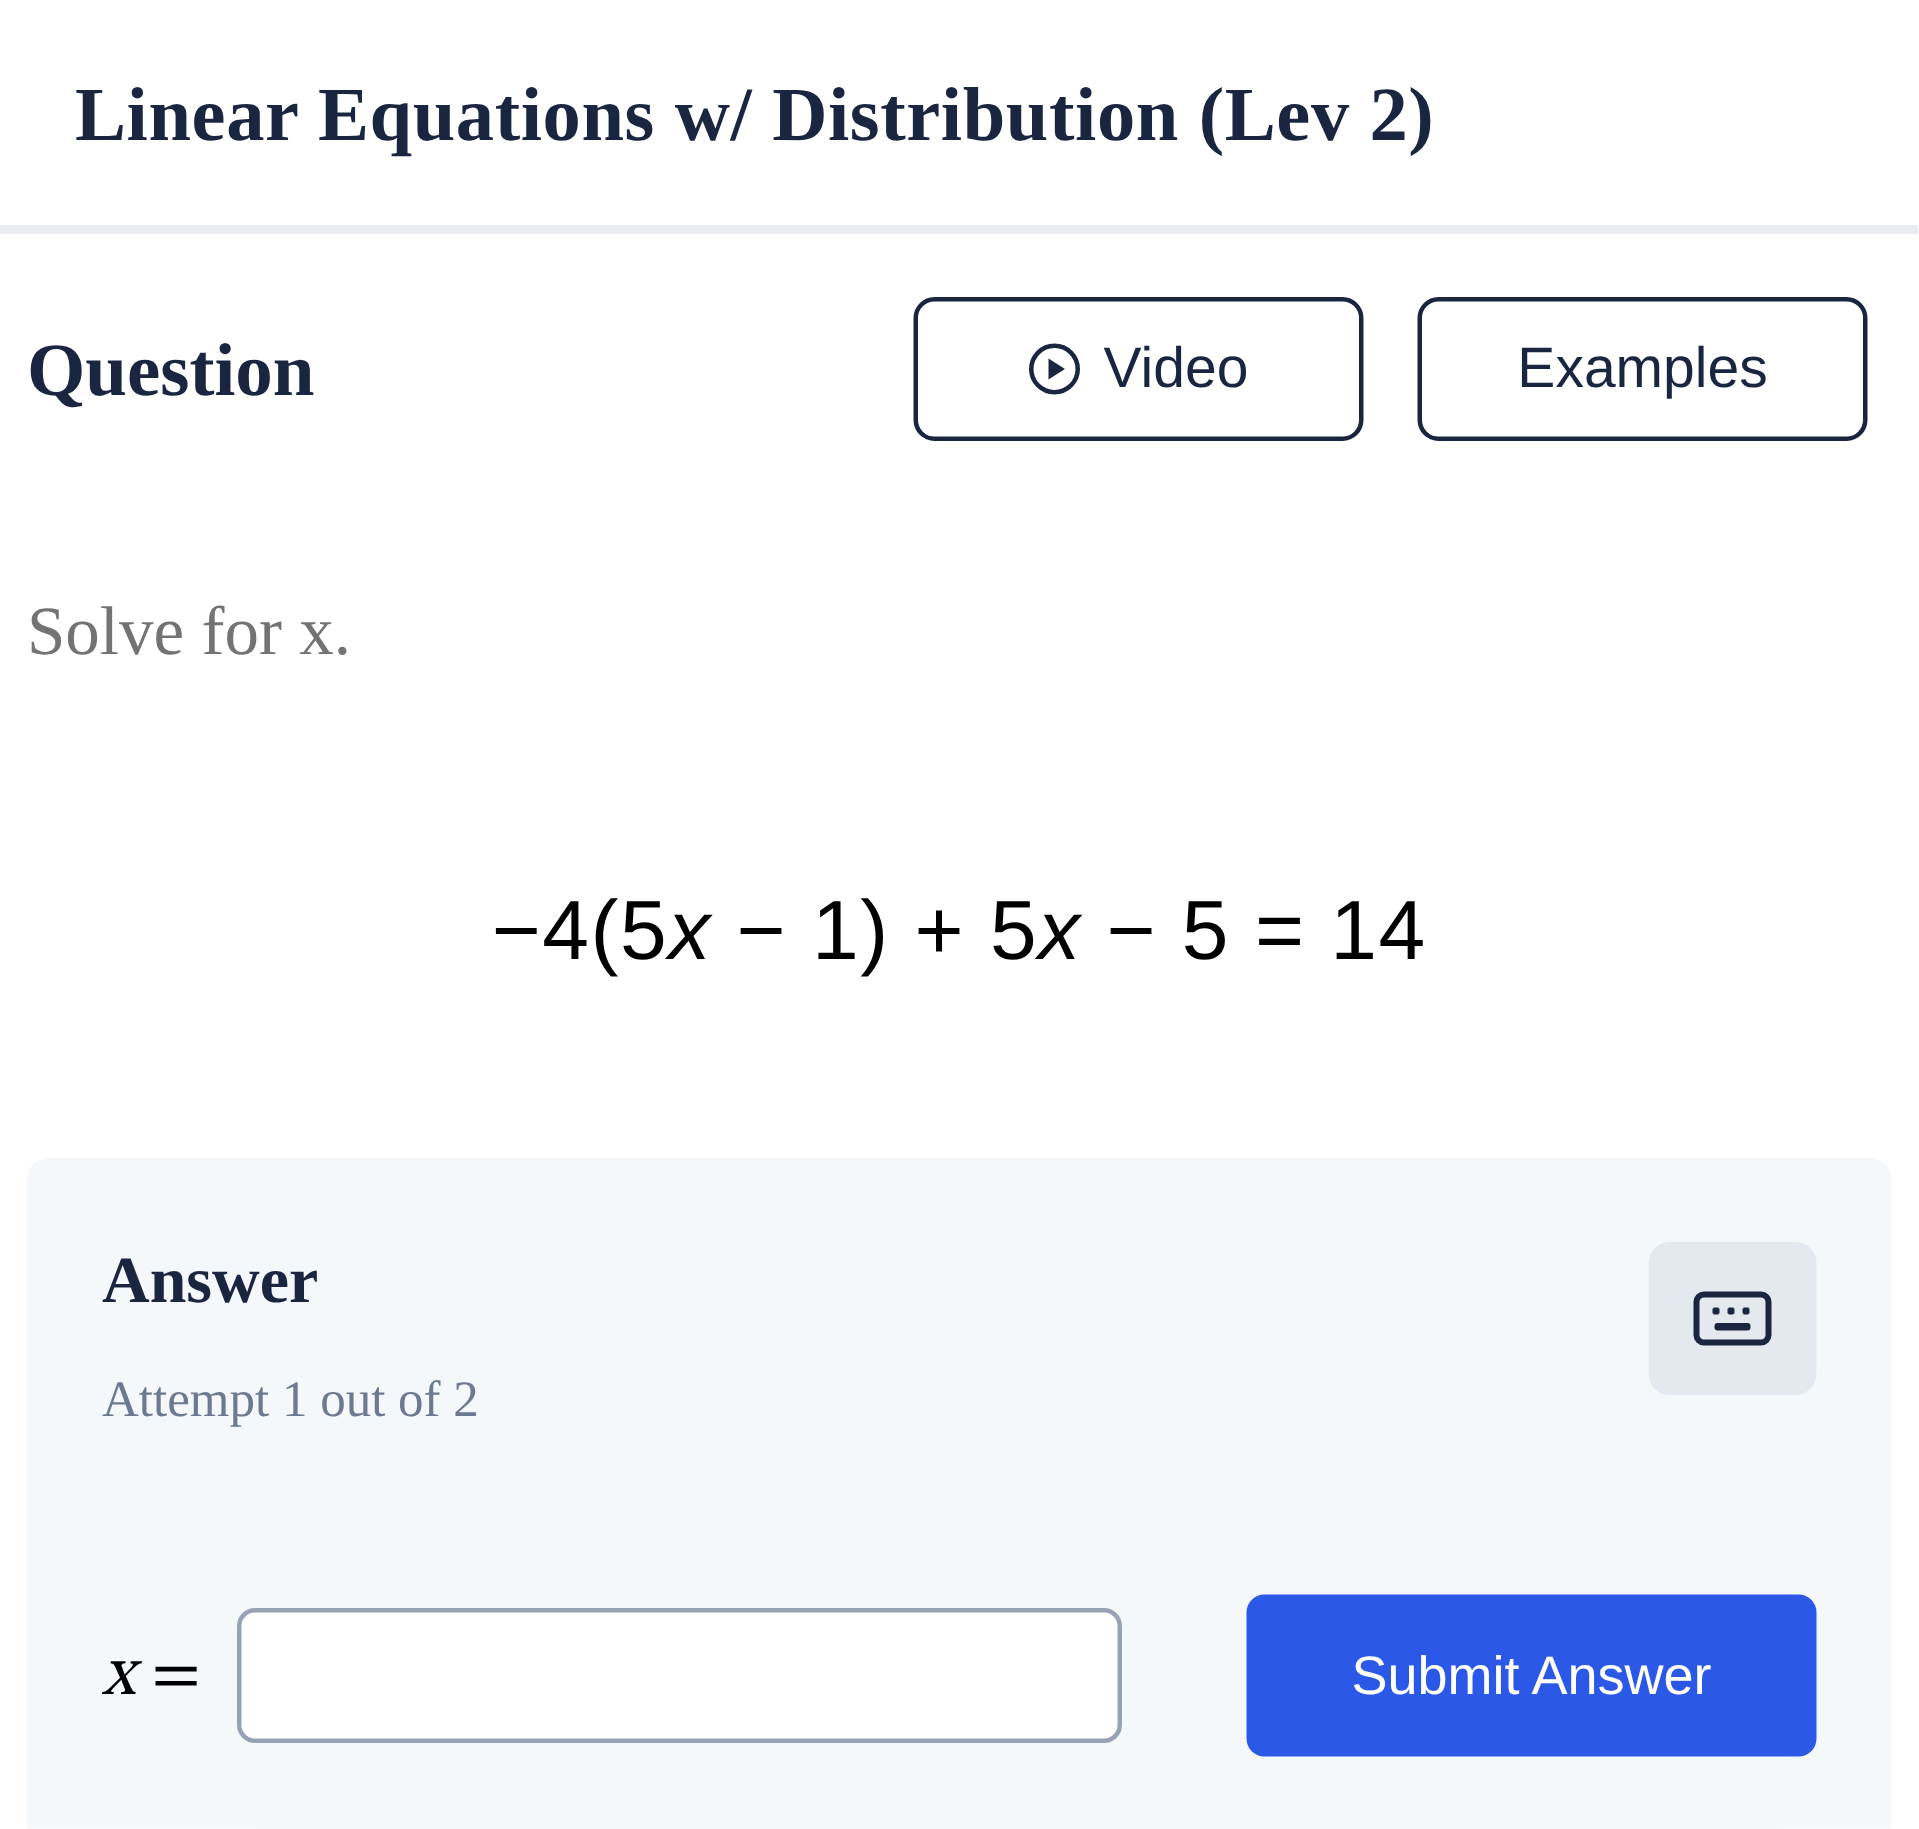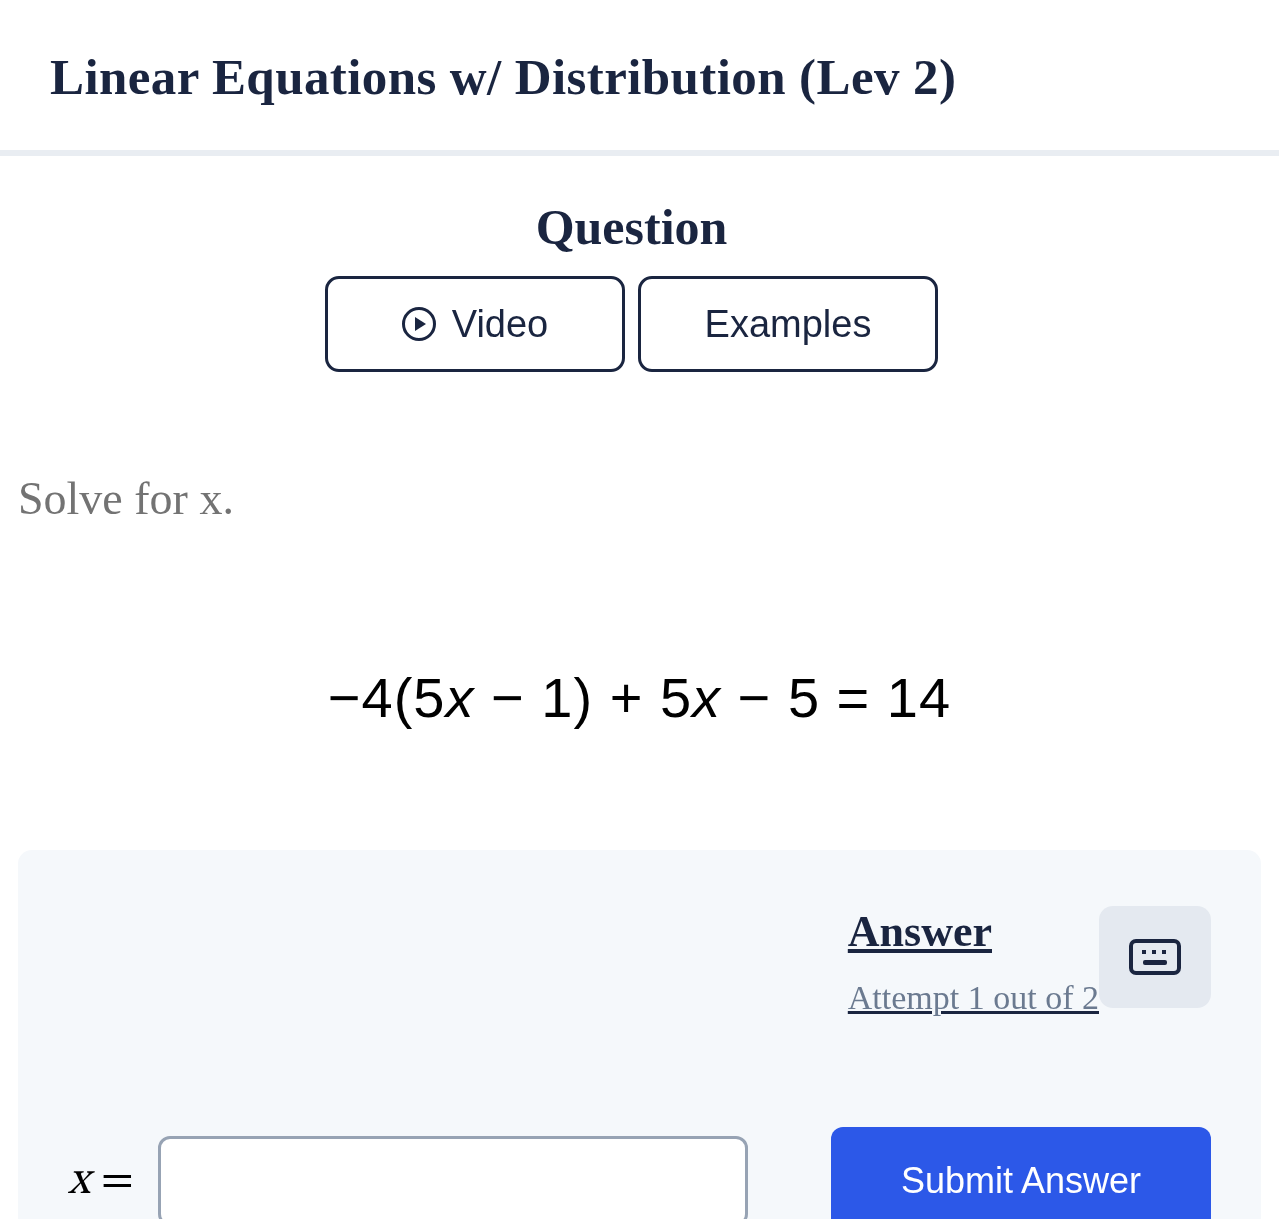--- a/index.html
+++ b/index.html
@@ -24,30 +24,29 @@
   }
   .content {
     padding: 42px 18px 0 18px;
   }
   .question-row {
     display: flex;
     align-items: center;
     justify-content: space-between;
     gap: 20px;
     padding-right: 16px;
-    flex-direction: column;
   }
   .question-heading {
     font-size: 50px;
     font-weight: 700;
     color: #1a2540;
   }
   .button-group {
     display: flex;
-    gap: 13px;
+    gap: 36px;
   }
   .outline-btn {
     display: inline-flex;
     align-items: center;
     justify-content: center;
     gap: 16px;
     border: 3px solid #1a2540;
     border-radius: 14px;
     background: #ffffff;
     padding: 0 44px;
@@ -92,33 +91,32 @@
   .equation .var { font-style: italic; }
   .answer-panel {
     margin: 120px 0 0 0;
     background: #f5f8fb;
     border-radius: 14px;
     padding: 56px 50px 60px 50px;
   }
   .answer-header-row {
     display: flex;
     align-items: flex-start;
-    justify-content: flex-end;
-    text-decoration: underline;
+    justify-content: space-between;
   }
   .answer-heading {
     font-size: 44px;
     font-weight: 700;
     color: #1a2540;
     font-family: Georgia, serif;
   }
   .attempt-text {
     font-size: 34px;
     color: #6b7a90;
-    margin-top: 22px;
+    margin-top: 36px;
     font-family: Georgia, serif;
   }
   .keyboard-btn {
     width: 112px;
     height: 102px;
     background: #e4e9f0;
     border: none;
     border-radius: 14px;
     display: inline-flex;
     align-items: center;

